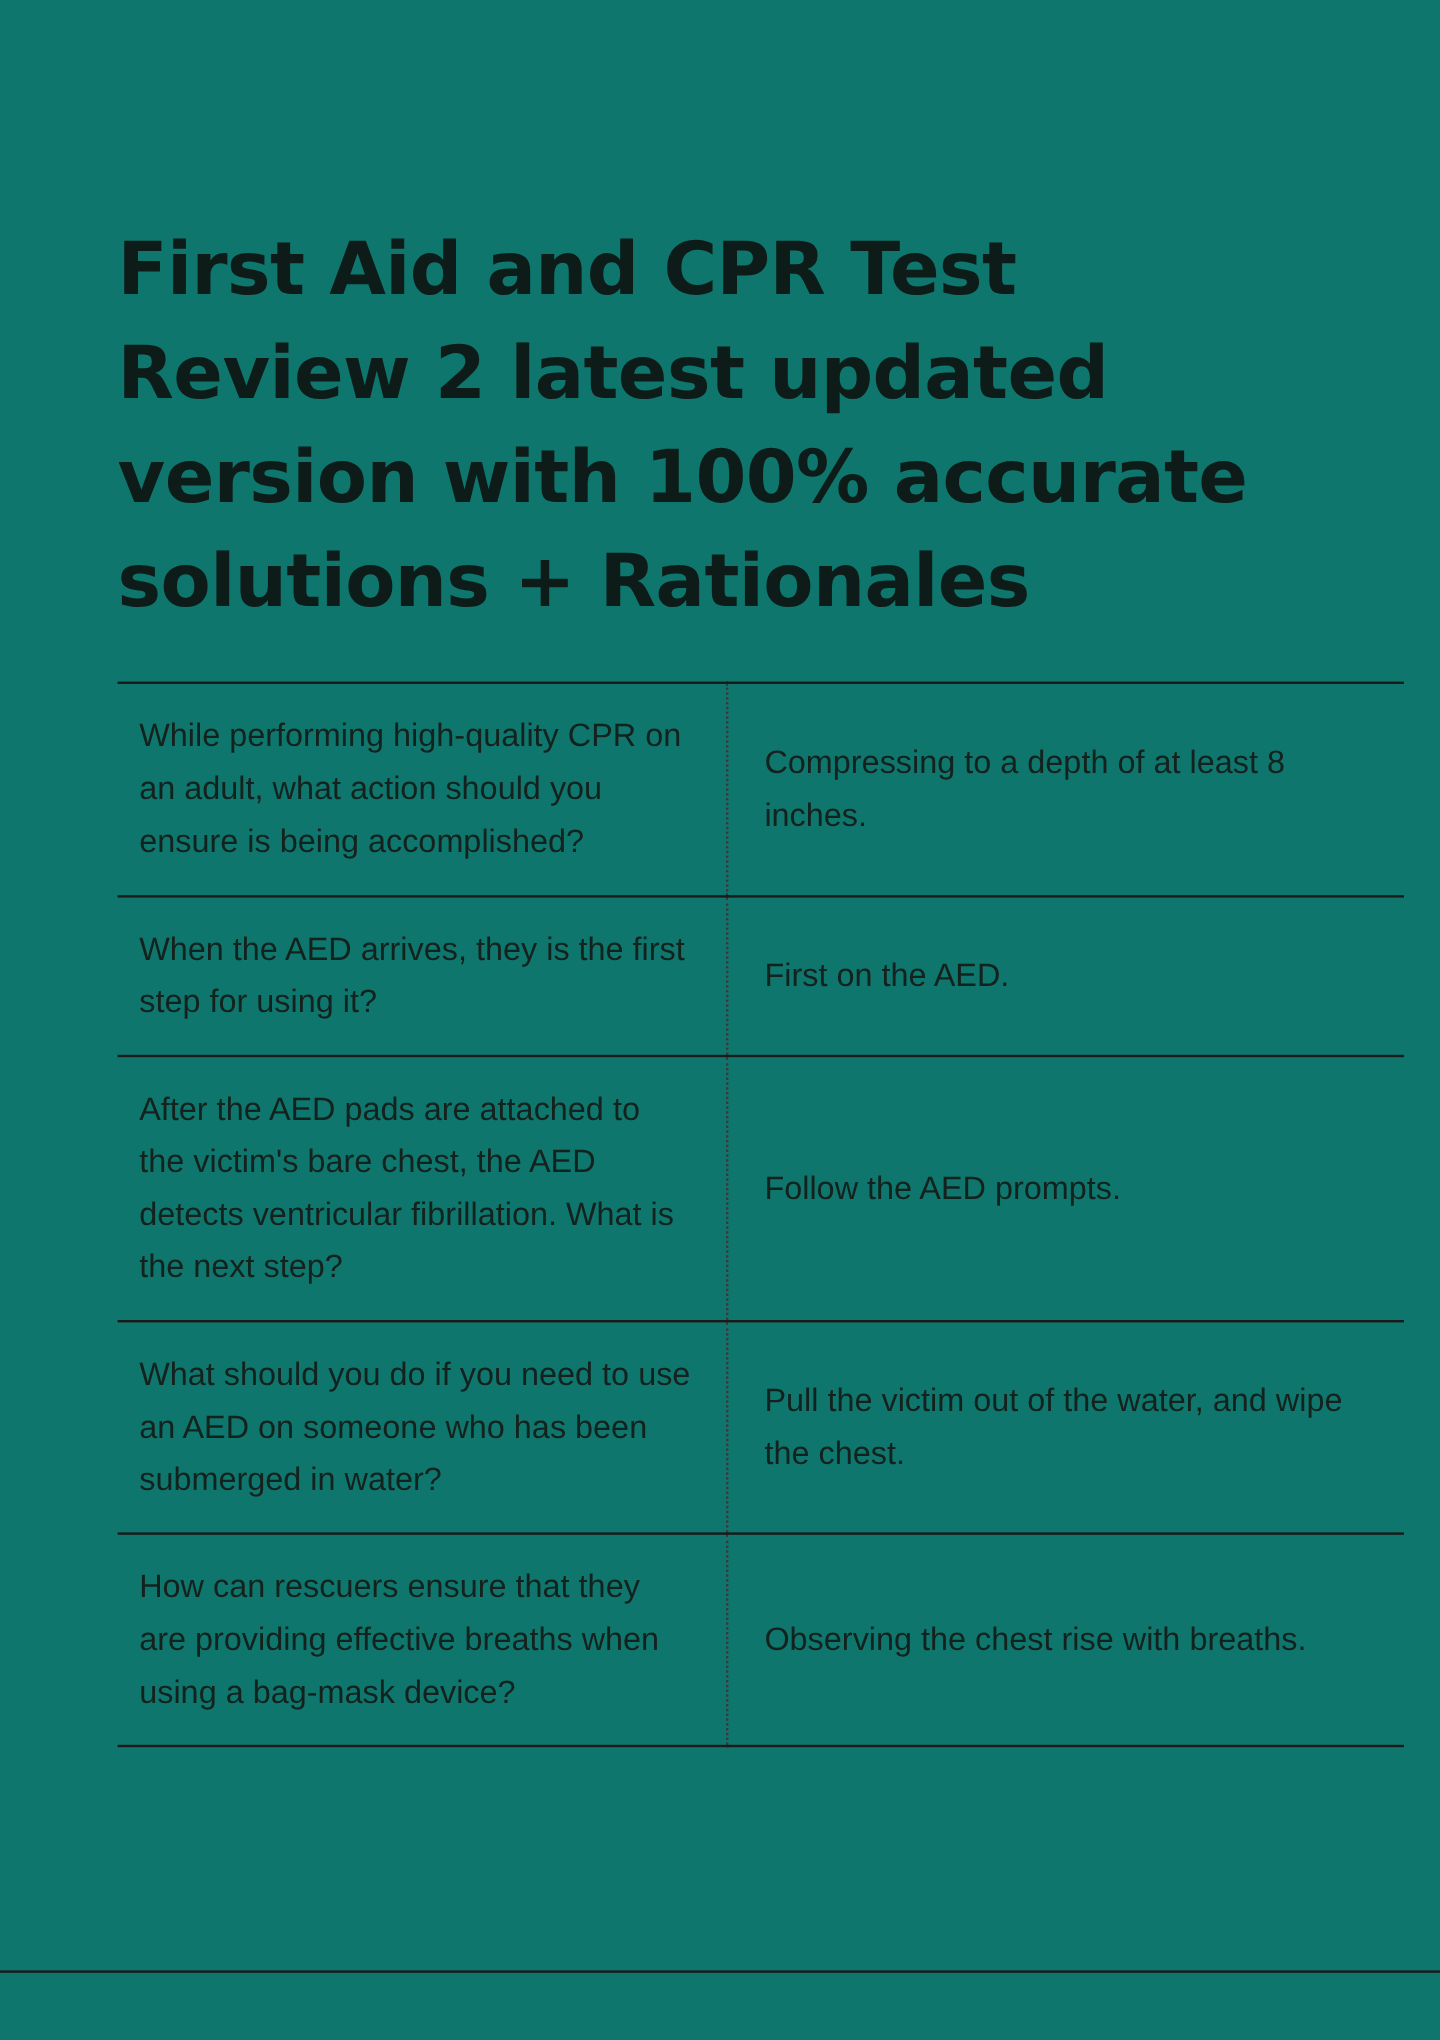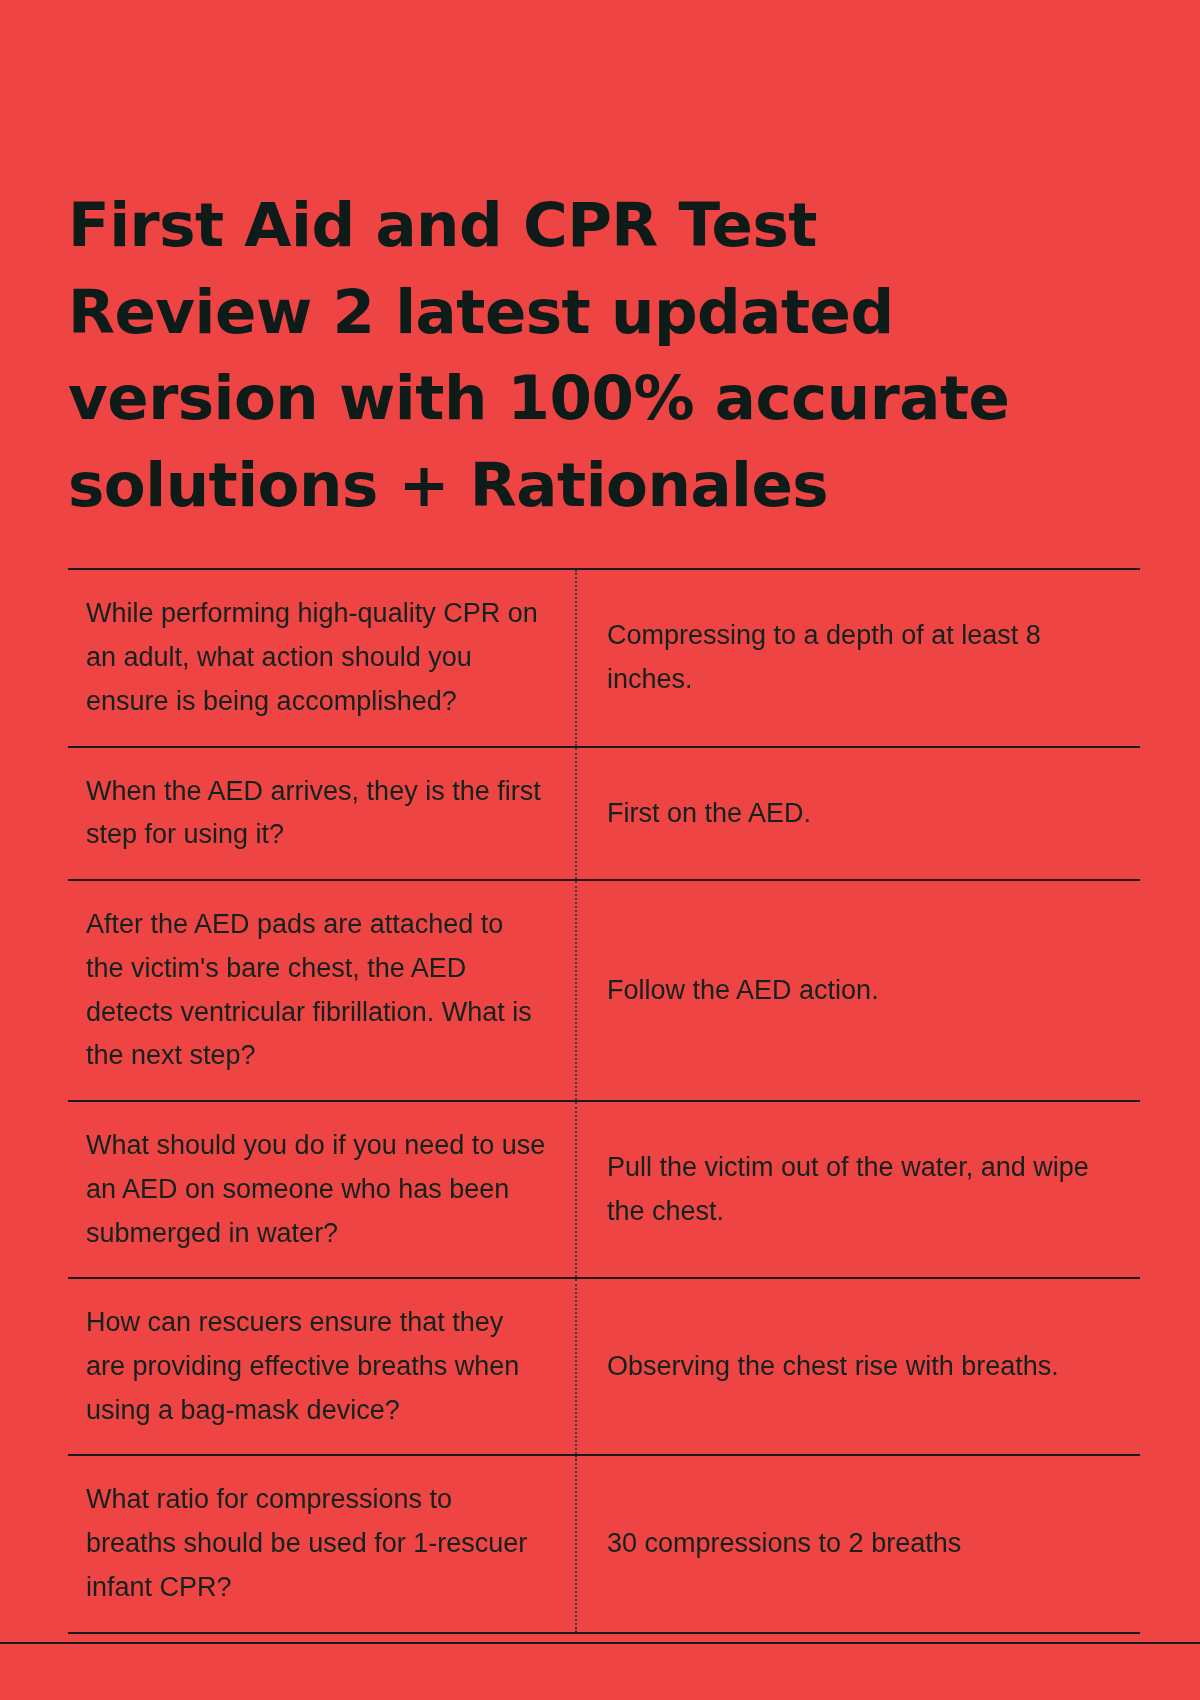--- a/index.html
+++ b/index.html
@@ -12,22 +12,22 @@
     height: 1700px;
     font-family: "Liberation Sans", sans-serif;
     color: #12211d;
     overflow: hidden;
   }
   .page {
     position: relative;
     width: 1200px;
     height: 1700px;
     box-sizing: border-box;
-    padding: 0 68px;
-    background: #ef4444;
+    padding: 0 98px;
+    background: #0f766e;
   }
   .doc-title {
     margin: 0;
     padding-top: 182px;
     font-family: "DejaVu Sans", sans-serif;
     font-weight: 700;
     font-size: 61px;
     line-height: 1.42;
     letter-spacing: -0.5px;
     color: #0d1c18;
@@ -88,32 +88,28 @@
       <tr>
         <td class="cell-q">While performing high-quality CPR on an adult, what action should you ensure is being accomplished?</td>
         <td class="cell-a">Compressing to a depth of at least 8 inches.</td>
       </tr>
       <tr>
         <td class="cell-q">When the AED arrives, they is the first step for using it?</td>
         <td class="cell-a">First on the AED.</td>
       </tr>
       <tr>
         <td class="cell-q">After the AED pads are attached to the victim's bare chest, the AED detects ventricular fibrillation. What is the next step?</td>
-        <td class="cell-a">Follow the AED action.</td>
+        <td class="cell-a">Follow the AED prompts.</td>
       </tr>
       <tr>
         <td class="cell-q">What should you do if you need to use an AED on someone who has been submerged in water?</td>
         <td class="cell-a">Pull the victim out of the water, and wipe the chest.</td>
       </tr>
       <tr>
         <td class="cell-q">How can rescuers ensure that they are providing effective breaths when using a bag-mask device?</td>
         <td class="cell-a">Observing the chest rise with breaths.</td>
       </tr>
-      <tr>
-        <td class="cell-q">What ratio for compressions to breaths should be used for 1-rescuer infant CPR?</td>
-        <td class="cell-a">30 compressions to 2 breaths</td>
-      </tr>
     </tbody>
   </table>
 
   <div class="bottom-rule"></div>
 
 </div>
 
 </body></html>

